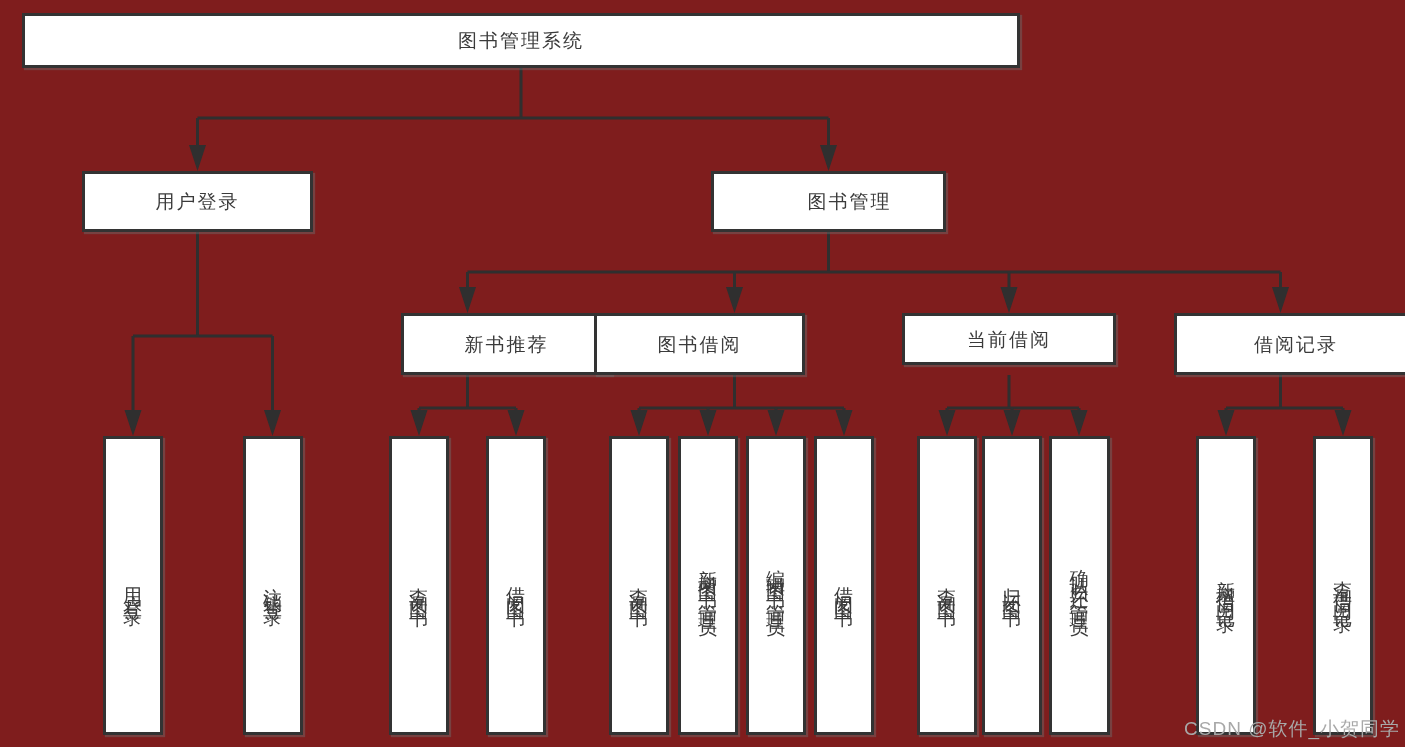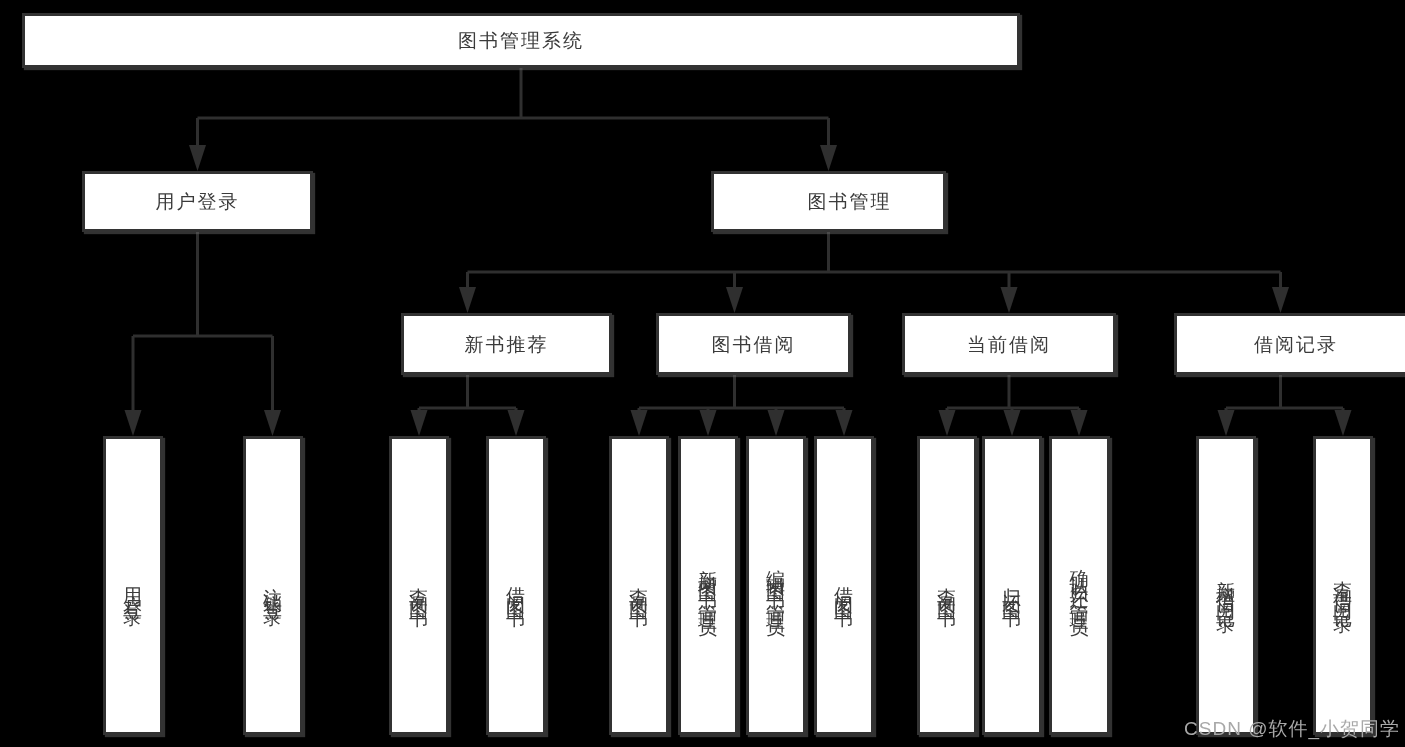--- a/index.html
+++ b/index.html
@@ -1,20 +1,20 @@
 <!DOCTYPE html>
 <html><head>
 <meta charset="utf-8">
 <style>
   html, body { margin: 0; padding: 0; background: #ffffff; }
   #canvas {
     position: relative;
     width: 1405px;
     height: 747px;
-    background: #000000;
+    background: #7f1d1d;
     font-family: "Liberation Sans", "DejaVu Sans", sans-serif;
     overflow: hidden;
   }
   #connector-layer {
     position: absolute;
     left: 0; top: 0;
     width: 1405px;
     height: 747px;
   }
   .node {
@@ -119,22 +119,22 @@
     <polygon class="arrow" points="1217.5,410 1234.5,410 1226,436"></polygon>
     <polygon class="arrow" points="1334.5,410 1351.5,410 1343,436"></polygon>
   </svg>
 
   <div class="node hbox" style="left:22px; top:13px; width:998px; height:55px;">图书管理系统</div>
 
   <div class="node hbox" style="left:82px; top:171px; width:231px; height:61px;">用户登录</div>
   <div class="node hbox" style="left:711px; top:171px; width:235px; height:61px;padding-left:42px;">图书管理</div>
 
   <div class="node hbox" style="left:362px; top:313px; width:211px; height:62px;margin-left:39px;">新书推荐</div>
-  <div class="node hbox" style="left:656px; top:313px; width:195px; height:62px;">图书借阅</div>
-  <div class="node hbox" style="left:902px; top:313px; width:214px; height:62px;">当前借阅</div>
+  <div class="node hbox" style="left:594px; top:313px; width:211px; height:62px;">图书借阅</div>
+  <div class="node hbox" style="left:902px; top:313px; width:214px; height:52px;">当前借阅</div>
   <div class="node hbox" style="left:1174px; top:313px; width:244px; height:62px;">借阅记录</div>
 
   <div class="node vbox" style="left:103px; top:436px; width:60px; height:299px;">用户登录</div>
   <div class="node vbox" style="left:243px; top:436px; width:60px; height:299px;">注销登录</div>
 
   <div class="node vbox" style="left:389px; top:436px; width:60px; height:299px;">查询图书</div>
   <div class="node vbox" style="left:486px; top:436px; width:60px; height:299px;">借阅图书</div>
 
   <div class="node vbox" style="left:609px; top:436px; width:60px; height:299px;">查询图书</div>
   <div class="node vbox" style="left:678px; top:436px; width:60px; height:299px;">新增图书（管理员）</div>

